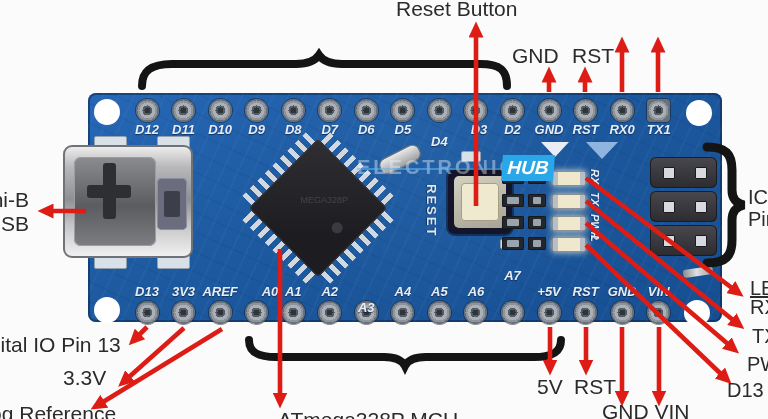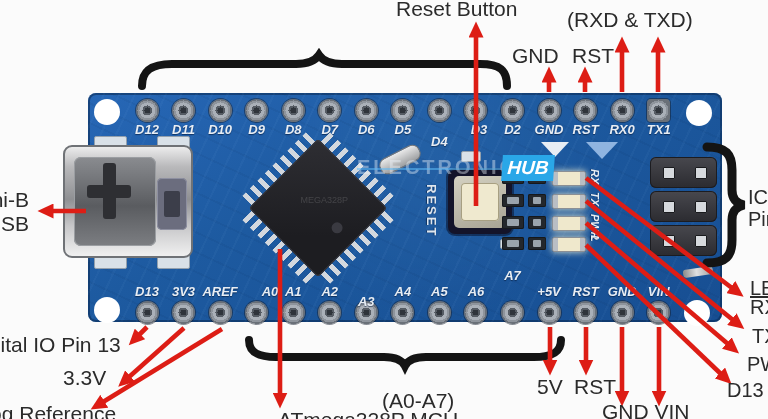--- a/index.html
+++ b/index.html
@@ -137,21 +137,21 @@
       <div class="pinlbl" style="left:164.55px;top:284px;">3V3</div>
       <div class="pad" style="left:208.6px;top:301px;"></div>
       <div class="pinlbl" style="left:201.1px;top:284px;">AREF</div>
       <div class="pad" style="left:245.14999999999998px;top:301px;"></div>
       <div class="pinlbl" style="left:251px;top:284px;">A0</div>
       <div class="pad" style="left:281.7px;top:301px;"></div>
       <div class="pinlbl" style="left:274.2px;top:284px;">A1</div>
       <div class="pad" style="left:318.25px;top:301px;"></div>
       <div class="pinlbl" style="left:310.75px;top:284px;">A2</div>
       <div class="pad" style="left:354.79999999999995px;top:301px;"></div>
-      <div class="pinlbl" style="left:347.29999999999995px;top:294px;">A3</div>
+      <div class="pinlbl" style="left:347.29999999999995px;top:300px;">A3</div>
       <div class="pad" style="left:391.34999999999997px;top:301px;"></div>
       <div class="pinlbl" style="left:383.84999999999997px;top:284px;">A4</div>
       <div class="pad" style="left:427.9px;top:301px;"></div>
       <div class="pinlbl" style="left:420.4px;top:284px;text-align:center;">A5</div>
       <div class="pad" style="left:464.45px;top:301px;"></div>
       <div class="pinlbl" style="left:456.95px;top:284px;">A6</div>
       <div class="pad" style="left:501px;top:301px;"></div>
       <div class="pinlbl" style="left:493.5px;top:268px;">A7</div>
       <div class="pad" style="left:537.55px;top:301px;"></div>
       <div class="pinlbl" style="left:530.05px;top:284px;">+5V</div>
@@ -266,32 +266,30 @@
       <path class="arrow" marker-end="url(#ahead)" d="M184,328 L129,377"></path>
       <path class="arrow" marker-end="url(#ahead)" d="M222,329 L103,402"></path>
       <path class="arrow" marker-end="url(#ahead)" d="M586,178 L732,288"></path>
       <path class="arrow" marker-end="url(#ahead)" d="M586,201 L733,320"></path>
       <path class="arrow" marker-end="url(#ahead)" d="M586,223 L728,344"></path>
       <path class="arrow" marker-end="url(#ahead)" d="M586,245 L721,374"></path>
     </g>
   </svg>
 
   <div class="lbl" style="left:396px;top:-3px;">Reset Button</div>
-  <div class="lbl" style="left:567px;top:8px;">(RXD &amp; TXD)</div>
   <div class="lbl" style="left:512px;top:44px;">GND</div>
   <div class="lbl" style="left:572px;top:44px;">RST</div>
   <div class="lbl" style="left:-95px;top:188px;width:124px;text-align:right;">
     <div>Mini-B</div>
     <div>USB</div>
   </div>
   <div class="lbl" style="left:-31px;top:333px;">Digital IO Pin 13</div>
   <div class="lbl" style="left:63px;top:366px;">3.3V</div>
   <div class="lbl" style="left:-52px;top:402px;">Analog Reference</div>
   <div class="lbl" style="left:278px;top:408px;">ATmega328P MCU</div>
-  <div class="lbl" style="left:382px;top:389px;">(A0-A7)</div>
   <div class="lbl" style="left:537px;top:375px;">5V</div>
   <div class="lbl" style="left:574px;top:375px;">RST</div>
   <div class="lbl" style="left:602px;top:400px;">GND VIN</div>
   <div class="lbl sm u" style="left:750px;top:277px;">LEDs</div>
   <div class="lbl sm" style="left:750px;top:296px;">RX</div>
   <div class="lbl sm" style="left:752px;top:325px;">TX</div>
   <div class="lbl sm" style="left:747px;top:353px;">PWR</div>
   <div class="lbl sm" style="left:727px;top:379px;">D13</div>
   <div class="lbl sm" style="left:748px;top:186px;line-height:22px;">
     <div>ICSP</div>

